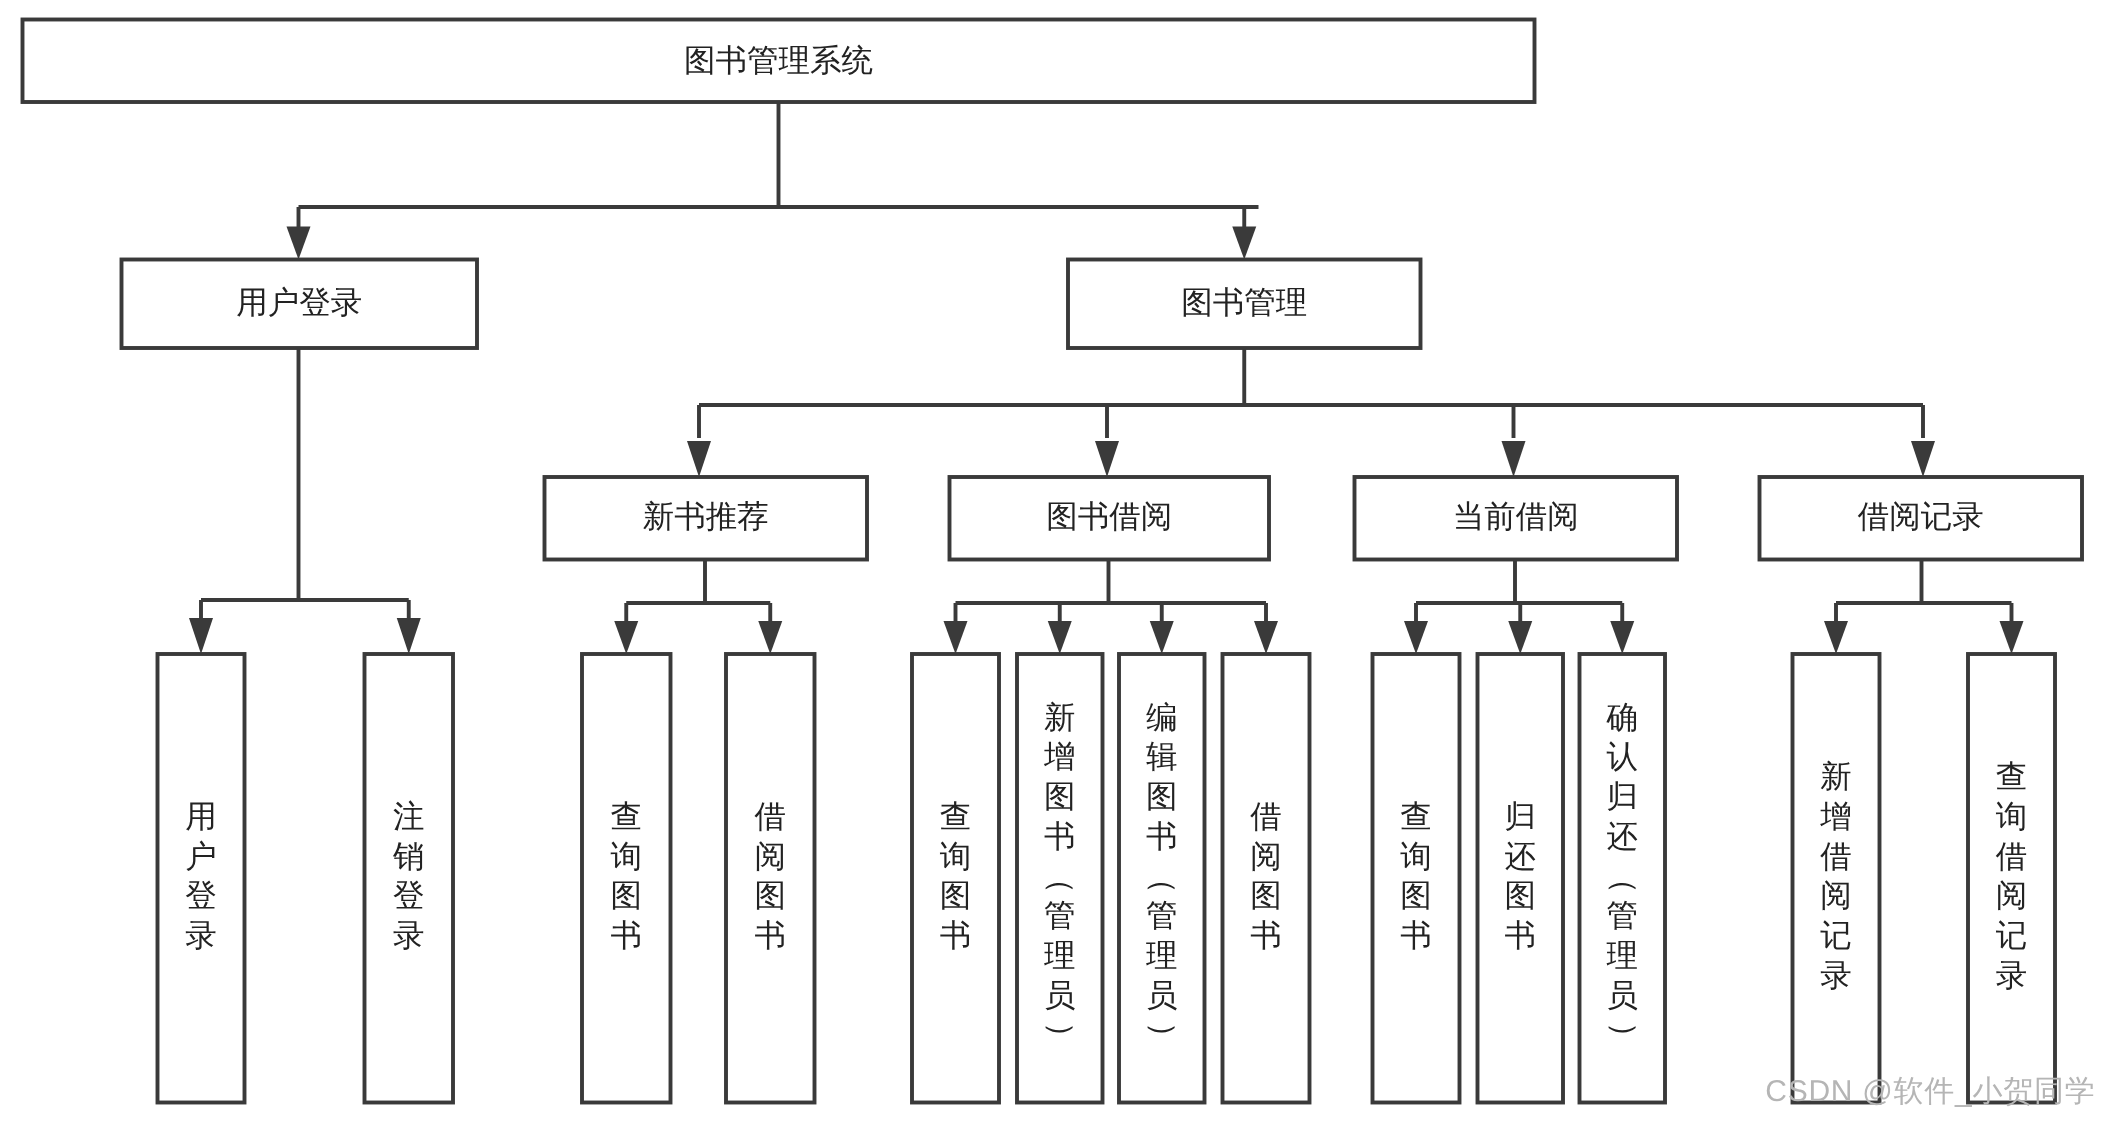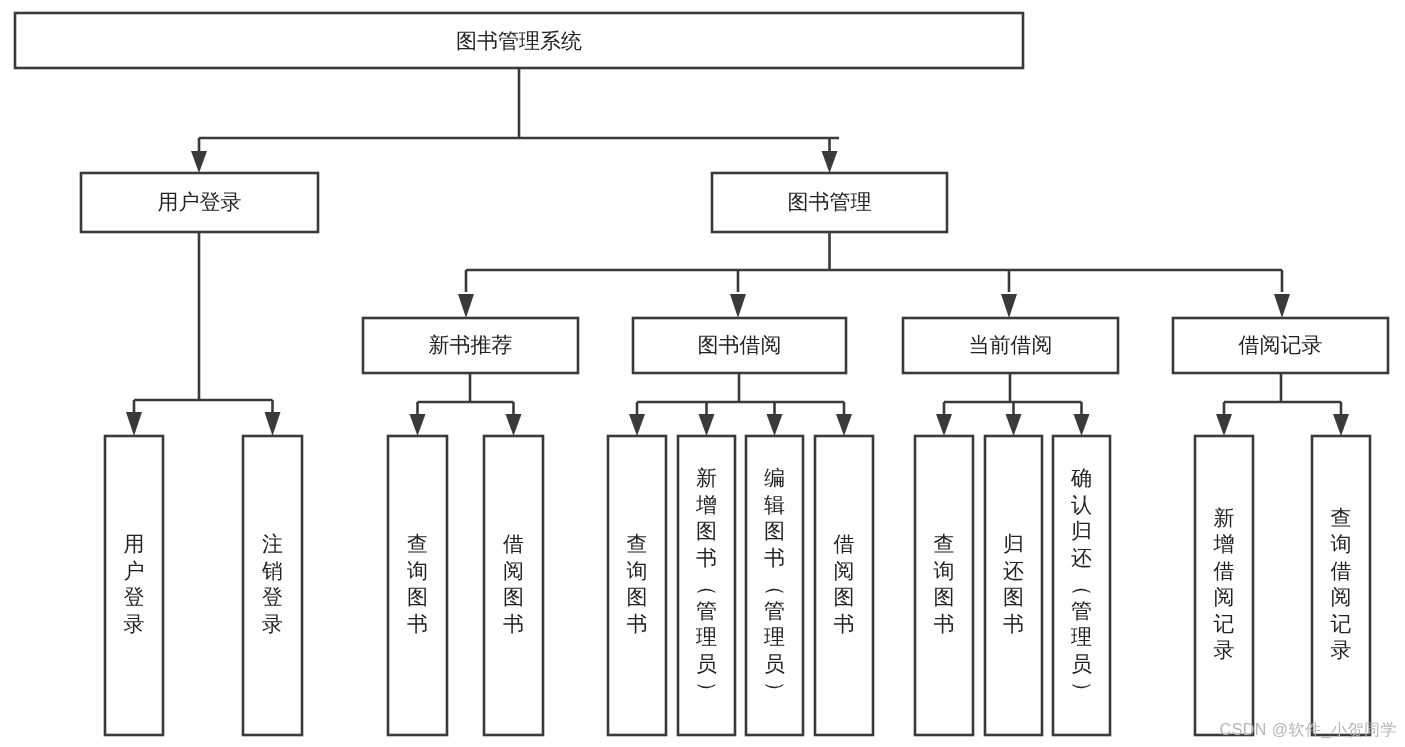--- a/index.html
+++ b/index.html
@@ -53,21 +53,21 @@
     fill: #222222;
     font-family: "Liberation Sans", "DejaVu Sans", sans-serif;
     font-size: 21px;
     text-anchor: middle;
   }
   .watermark {
     position: absolute;
     right: 8px;
     bottom: 6px;
     font-family: "Liberation Sans", "DejaVu Sans", sans-serif;
-    font-size: 16px;
+    font-size: 20px;
     color: #b5b5b5;
     white-space: nowrap;
     letter-spacing: 0.5px;
   }
 </style>
 </head>
 <body>
 
 <div id="diagram-root">
 

